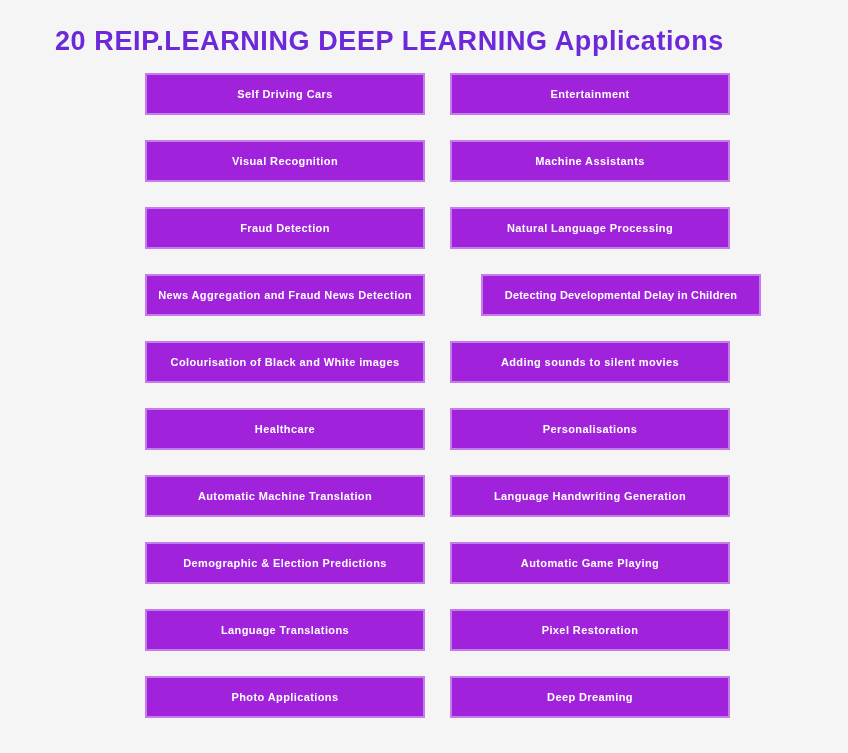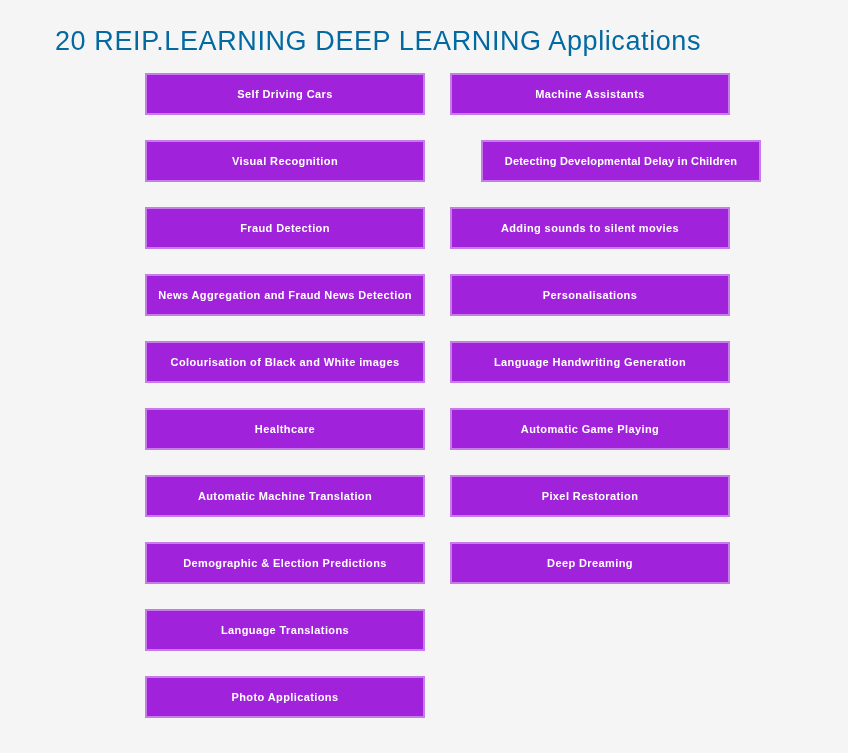--- a/index.html
+++ b/index.html
@@ -13,23 +13,23 @@
     height: 753px;
     background: #f5f5f6;
     overflow: hidden;
   }
   .title {
     position: absolute;
     left: 55px;
     top: 26px;
     margin: 0;
     font-size: 27px;
-    font-weight: normal;
+    font-weight: bold;
     letter-spacing: 0.6px;
-    color: #0369a1;
+    color: #6d28d9;
     white-space: nowrap;
   }
   .grid {
     position: absolute;
     left: 145px;
     top: 73px;
     display: flex;
     gap: 25px;
   }
   .col {
@@ -75,21 +75,23 @@
       <div class="app-box">News Aggregation and Fraud News Detection</div>
       <div class="app-box">Colourisation of Black and White images</div>
       <div class="app-box">Healthcare</div>
       <div class="app-box">Automatic Machine Translation</div>
       <div class="app-box">Demographic &amp; Election Predictions</div>
       <div class="app-box">Language Translations</div>
       <div class="app-box">Photo Applications</div>
     </div>
 
     <div class="col">
+      <div class="app-box">Entertainment</div>
       <div class="app-box">Machine Assistants</div>
+      <div class="app-box">Natural Language Processing</div>
       <div class="app-box tight">Detecting Developmental Delay in Children</div>
       <div class="app-box">Adding sounds to silent movies</div>
       <div class="app-box">Personalisations</div>
       <div class="app-box">Language Handwriting Generation</div>
       <div class="app-box">Automatic Game Playing</div>
       <div class="app-box">Pixel Restoration</div>
       <div class="app-box">Deep Dreaming</div>
     </div>
   </div>
 </div>

